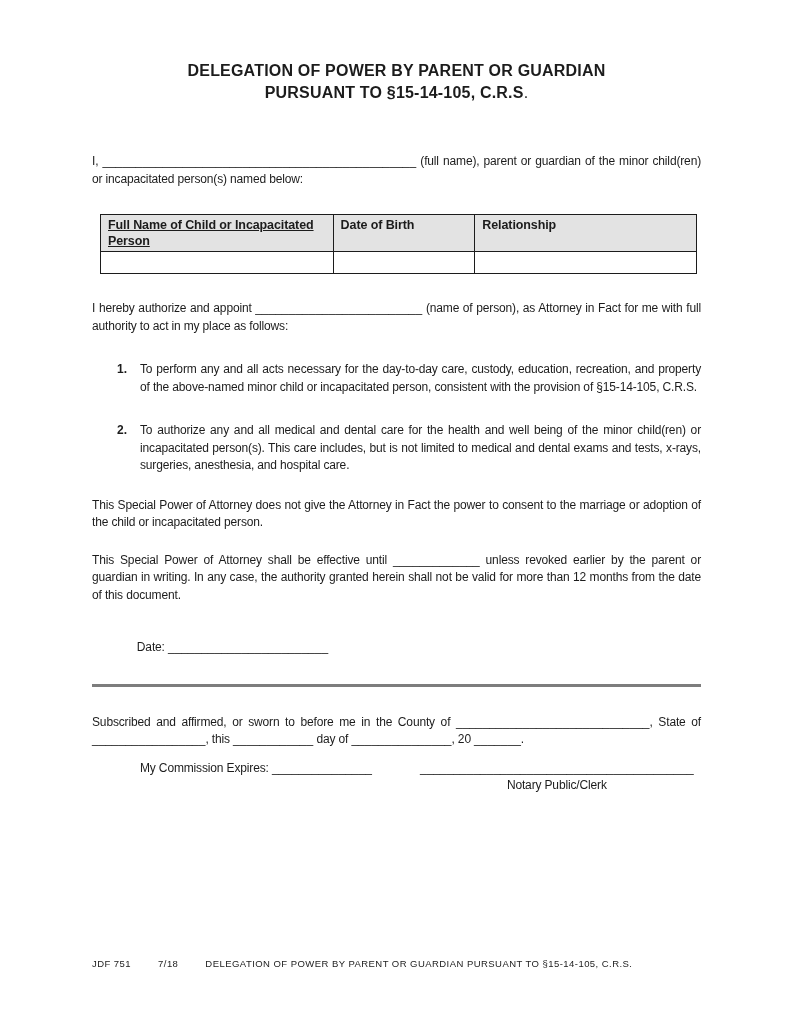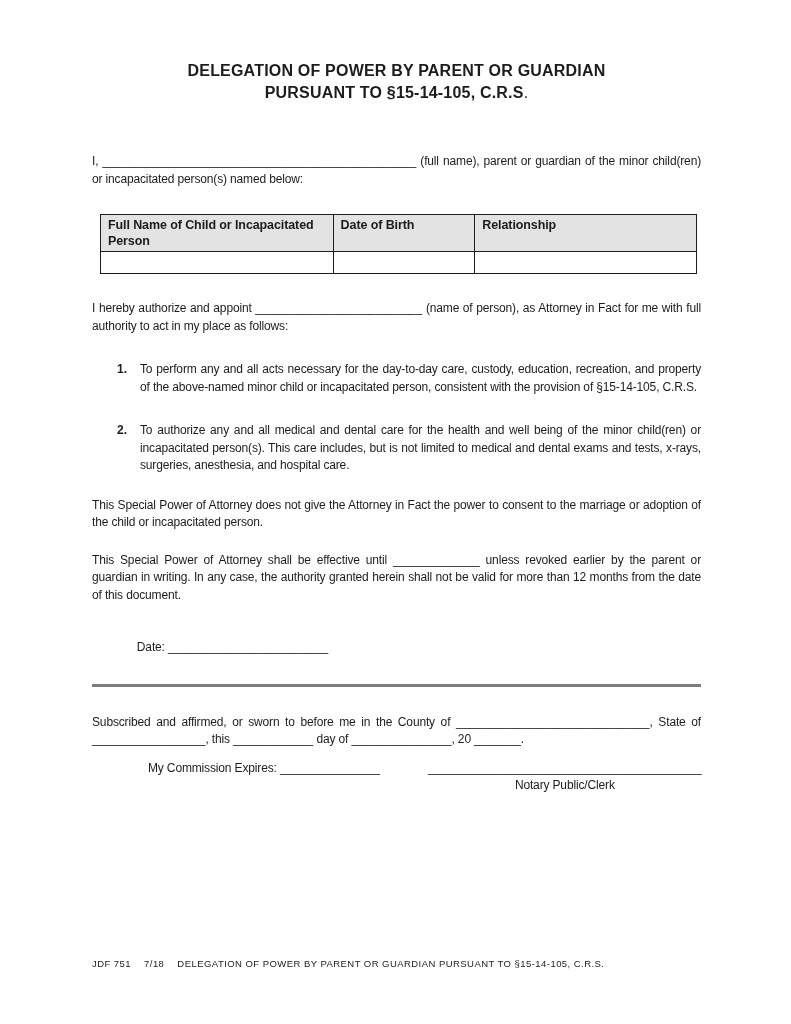--- a/index.html
+++ b/index.html
@@ -48,21 +48,21 @@
     text-align: left;
     padding: 2px 7px;
   }
   .children-table th {
     background: #e3e3e3;
     font-weight: bold;
     line-height: 16px;
     height: 36px;
   }
   .children-table td { height: 22px; }
-  .col-name { width: 233px; }
+  .col-name { width: 233px; text-decoration: underline; }
   .col-dob { width: 142px; }
   .col-rel { width: 222px; }
   .appoint { margin-top: 26px; }
   
   .list-item {
     position: relative;
     margin-top: 26px;
     padding-left: 48px;
   }
   .list-number {
@@ -87,28 +87,28 @@
   .sig-left-date { width: 281px; flex: none; }
   .sig-right { flex: none; }
   .sig-right .under-label { line-height: 16px; }
   .divider {
     margin-top: 27px;
     width: 609px;
     height: 3px;
     background: #7d7d7d;
   }
   .notary-text { margin-top: 27px; }
-  .commission-row { margin-top: 11px; margin-left: 8px; }
+  .commission-row { margin-top: 11px; }
   .sig-left-commission { width: 328px; flex: none; }
   
   .footer {
     position: absolute;
     left: 92px; top: 958px;
     display: flex;
-    gap: 13px;
+    gap: 27px;
     font-size: 9.5px;
     letter-spacing: 0.45px;
     color: #222222;
     white-space: nowrap;
   }
 </style>
 </head>
 <body>
 
 <div class="page">

